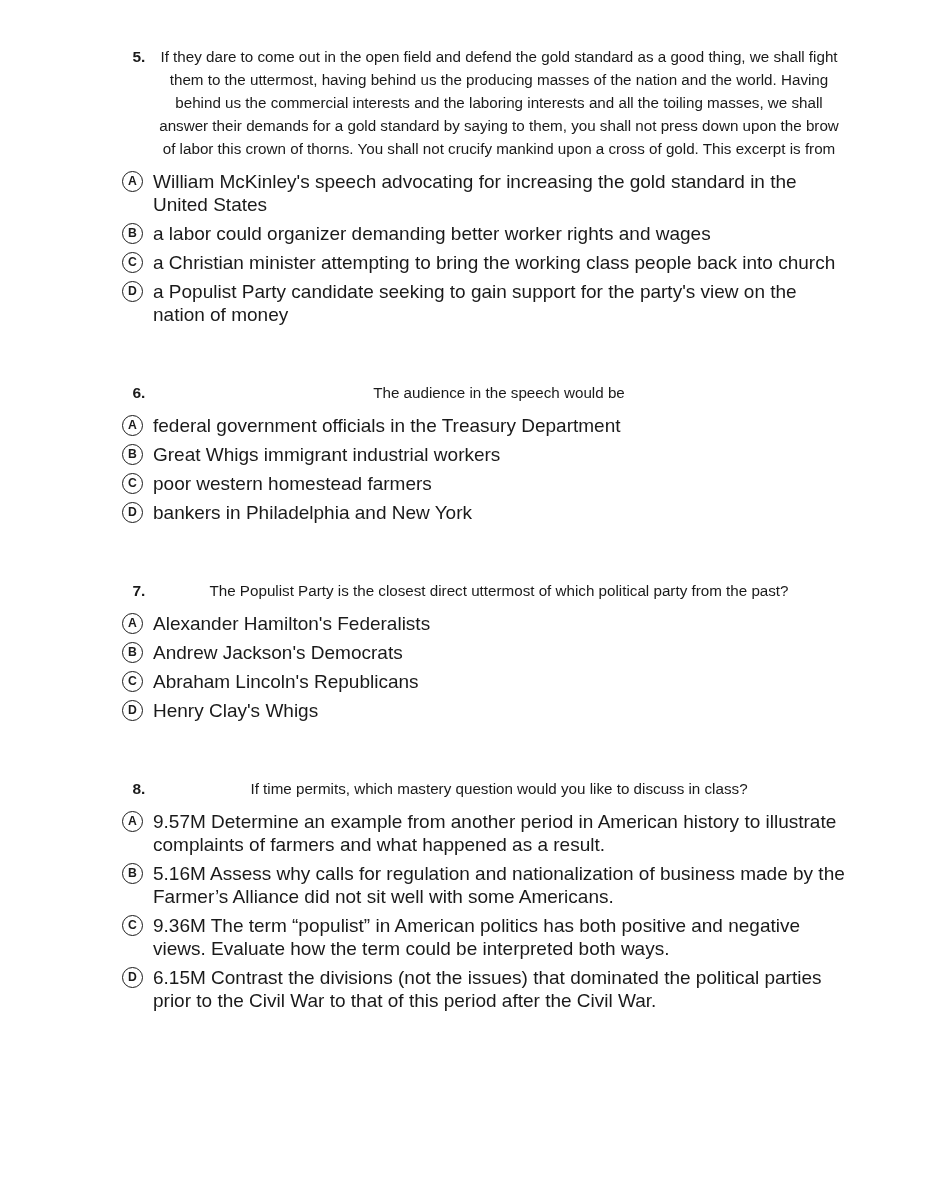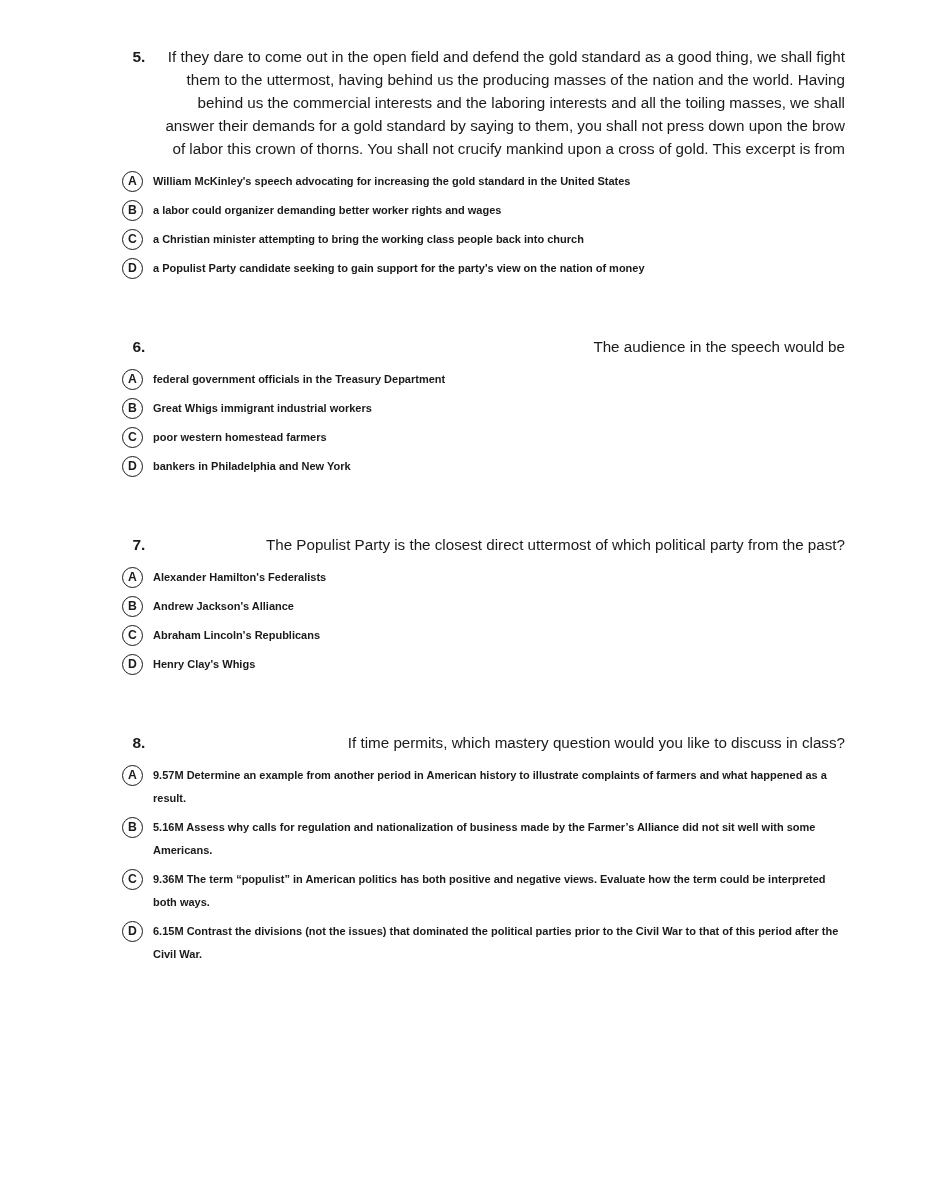--- a/index.html
+++ b/index.html
@@ -48,21 +48,21 @@
     font-size: 15.5px;
     line-height: 23px;
     padding-right: 8px;
     box-sizing: border-box;
     letter-spacing: -0.2px;
   }
   .stem-text {
     flex: 1 1 auto;
     font-size: 15.2px;
     line-height: 23px;
-    text-align: right;
+    text-align: center;
   }
 
   
   .options {
     display: block;
   }
   .option {
     display: flex;
     align-items: flex-start;
     margin-bottom: 6px;
@@ -82,23 +82,22 @@
     display: flex;
     align-items: center;
     justify-content: center;
     font-weight: bold;
     font-size: 12.2px;
     line-height: 1;
     user-select: none;
   }
   .option-text {
     flex: 1 1 auto;
-    font-size: 11px;
+    font-size: 19px;
     line-height: 23px;
-    font-weight: bold;
   }
 </style>
 </head>
 <body>
 
 <div class="page">
   <div class="quiz" id="quiz-root">
       <div class="question-block">
         <div class="stem">
           <div class="stem-number">5.</div>
@@ -152,21 +151,21 @@
           <div class="stem-number">7.</div>
           <div class="stem-text">The Populist Party is the closest direct uttermost of which political party from the past?</div>
         </div>
         <div class="options">
           <div class="option">
             <div class="option-bubble">A</div>
             <div class="option-text">Alexander Hamilton's Federalists</div>
           </div>
           <div class="option">
             <div class="option-bubble">B</div>
-            <div class="option-text">Andrew Jackson's Alliance</div>
+            <div class="option-text">Andrew Jackson's Democrats</div>
           </div>
           <div class="option">
             <div class="option-bubble">C</div>
             <div class="option-text">Abraham Lincoln's Republicans</div>
           </div>
           <div class="option">
             <div class="option-bubble">D</div>
             <div class="option-text">Henry Clay's Whigs</div>
           </div>
         </div>

